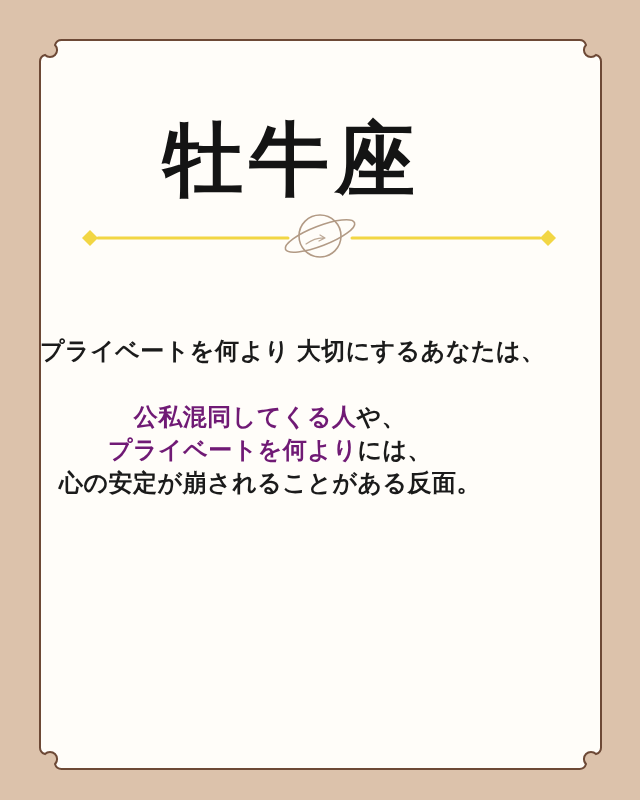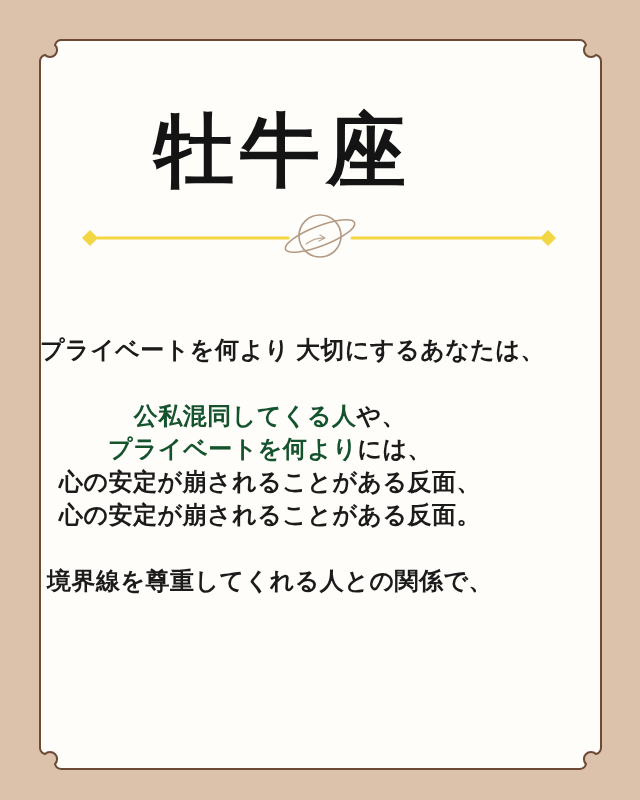--- a/index.html
+++ b/index.html
@@ -22,45 +22,44 @@
     width: 560px;
     text-align: center;
     font-family: "DejaVu Serif", "Liberation Serif", serif;
     font-weight: 700;
     font-size: 80px;
     line-height: 1.2;
     letter-spacing: 6px;
     padding-left: 6px;
     box-sizing: border-box;
     color: #141414;
-    margin: 0;
+    margin: 9px;
   }
   .divider-svg {
     position: absolute;
     left: 0; top: 205px;
     width: 640px; height: 66px;
   }
   .text-area {
     position: absolute;
     left: 40px; top: 334px;
     width: 460px;
     text-align: center;
     color: #1b1b1b;
     font-size: 24px;
     font-weight: 700;
     letter-spacing: 0.5px;
-    font-family: Liberation Serif, serif;
   }
   .line {
     height: 33px;
     line-height: 33px;
     white-space: nowrap;
   }
   .line.blank { height: 33px; }
-  .hl { color: #14532d; margin-top: 8px; }
+  .hl { color: #701a75; margin-top: 8px; }
 </style>
 </head>
 <body>
 
 <div class="stage">
 
   <svg class="frame-svg" viewBox="0 0 640 800" aria-hidden="true">
     <path d="M 40,90
          V 62 A 7,7 0 0 1 45,55 A 7,7 0 1 0 55,45 A 7,7 0 0 1 62,40
          H 579 A 7,7 0 0 1 586,45 A 7,7 0 1 0 596,55 A 7,7 0 0 1 601,62
@@ -88,22 +87,20 @@
   </svg>
 
   <div class="text-area">
 
     <div class="line">プライベートを何より 大切にするあなたは、</div>
 
     <div class="line blank"></div>
 
     <div class="line"><span class="hl">公私混同してくる人</span><span>や、</span></div>
     <div class="line"><span class="hl">プライベートを何より</span><span>には、</span></div>
-    <div class="line">心の安定が崩されることがある反面、</div>
     <div class="line">心の安定が崩されることがある反面。</div>
 
     <div class="line blank"></div>
 
-    <div class="line">境界線を尊重してくれる人との関係で、</div>
 
   </div>
 
 </div>
 
 </body></html>

